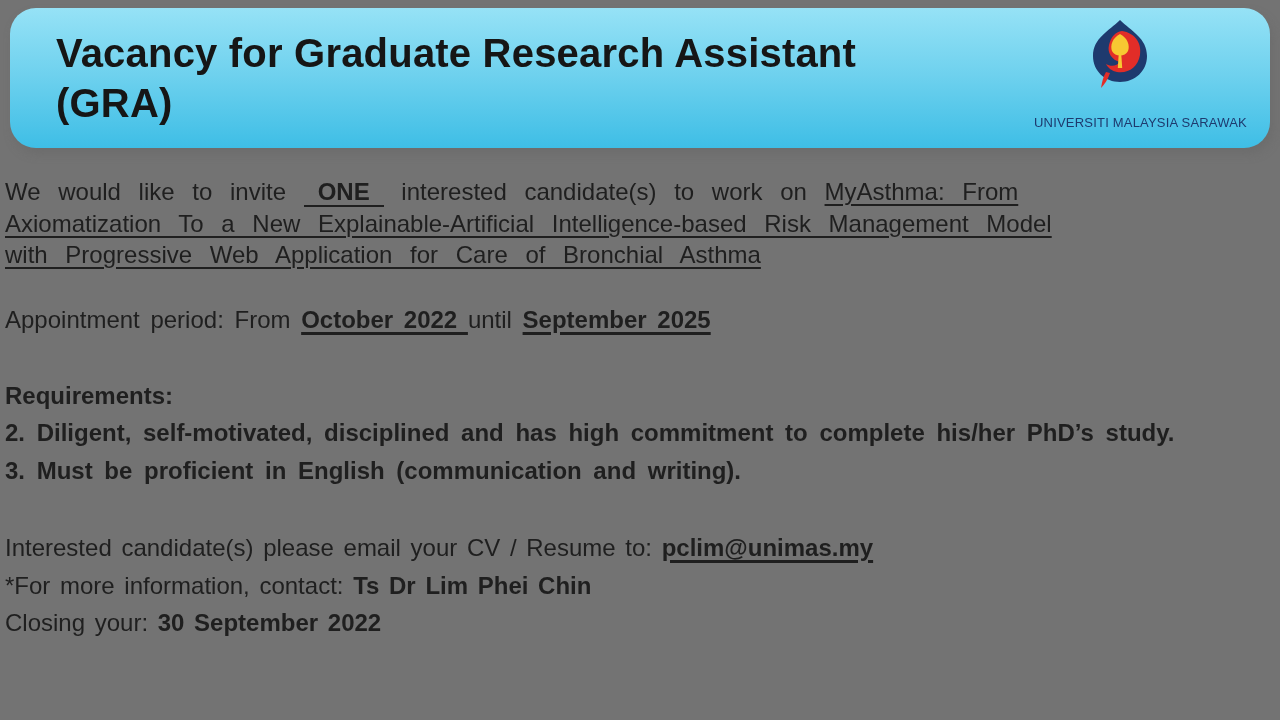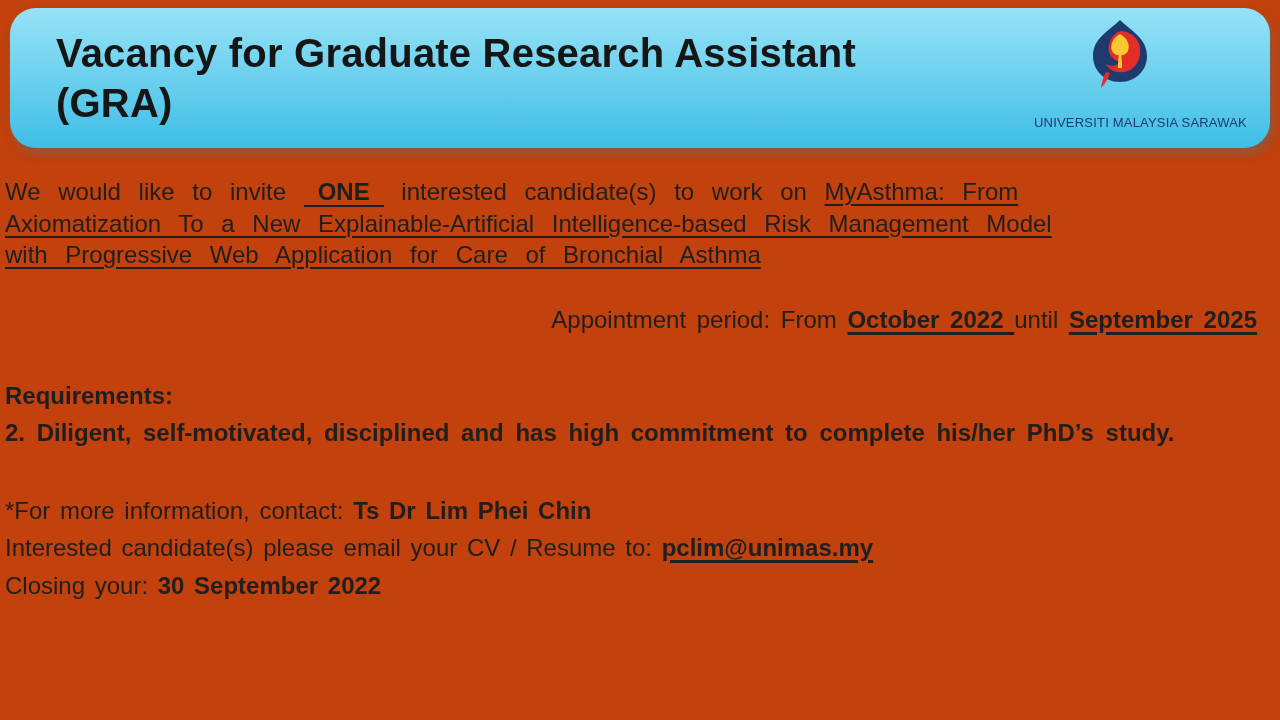--- a/index.html
+++ b/index.html
@@ -1,19 +1,19 @@
 <!DOCTYPE html>
 <html><head>
 <meta charset="utf-8">
 <style>
   * { margin: 0; padding: 0; box-sizing: border-box; }
   html, body { width: 1280px; height: 720px; }
   body { font-family: "Liberation Sans", sans-serif; background: #ffffff; }
 
-  .slide { position: relative; width: 1280px; height: 720px; background: #c2410c; overflow: hidden; }
+  .slide { position: relative; width: 1280px; height: 720px; background: #737373; overflow: hidden; }
 
   
   .banner {
     position: absolute; left: 10px; top: 8px; width: 1260px; height: 140px;
     border-radius: 26px;
     background: linear-gradient(180deg, #96e2f6 0%, #6ed1ee 48%, #3ebee6 100%);
     box-shadow: 3px 6px 9px rgba(104,104,104,0.55);
     display: flex; align-items: center; justify-content: space-between;
     padding: 0 24px 0 46px;
   }
@@ -29,21 +29,21 @@
 
   
   .content { position: absolute; left: 0; top: 148px; width: 1280px; padding: 28px 23px 0 5px;
     font-size: 24px; color: #1f1f1f; }
 
   .intro { line-height: 31.5px; word-spacing: 11px; }
   .one-slot { font-weight: 700; border-bottom: 2.5px solid #1f1f1f; padding: 0 14px; }
   .u { text-decoration: underline; text-underline-offset: 4px; text-decoration-thickness: 1.5px; }
   b.u, .bold-u { font-weight: 700; text-decoration: underline; text-underline-offset: 4px; text-decoration-thickness: 2.5px; }
 
-  .appointment { margin-top: 30px; line-height: 38px; word-spacing: 4px; text-align: right; }
+  .appointment { margin-top: 30px; line-height: 38px; word-spacing: 4px; }
 
   .requirements { margin-top: 38px; word-spacing: 5px; font-weight: bold; }
   .requirements p { line-height: 37.5px; }
 
   .contact-block { margin-top: 40px; word-spacing: 3px; }
   .contact-block p { line-height: 37.5px; }
 
   .bold { font-weight: 700; }
 </style>
 </head>
@@ -84,30 +84,31 @@
 
     <p class="appointment">
       <span>Appointment period: From</span>
       <b class="bold-u">October 2022&nbsp;</b><span>until</span>
       <b class="bold-u">September 2025</b>
     </p>
 
     <div class="requirements">
       <p>Requirements:</p>
       <p>2. Diligent, self-motivated, disciplined and has high commitment to complete his/her PhD’s study.</p>
+      <p>3. Must be proficient in English (communication and writing).</p>
     </div>
 
     <div class="contact-block">
       <p>
+        <span>Interested candidate(s) please email your CV / Resume to:</span>
+        <b class="bold-u">pclim@unimas.my</b>
+      </p>
+      <p>
         <span>*For more information, contact:</span>
         <b class="bold">Ts Dr Lim Phei Chin</b>
-      </p>
-      <p>
-        <span>Interested candidate(s) please email your CV / Resume to:</span>
-        <b class="bold-u">pclim@unimas.my</b>
       </p>
       <p>
         <span>Closing your:</span>
         <b class="bold">30 September 2022</b>
       </p>
     </div>
 
   </main>
 </div>
 

